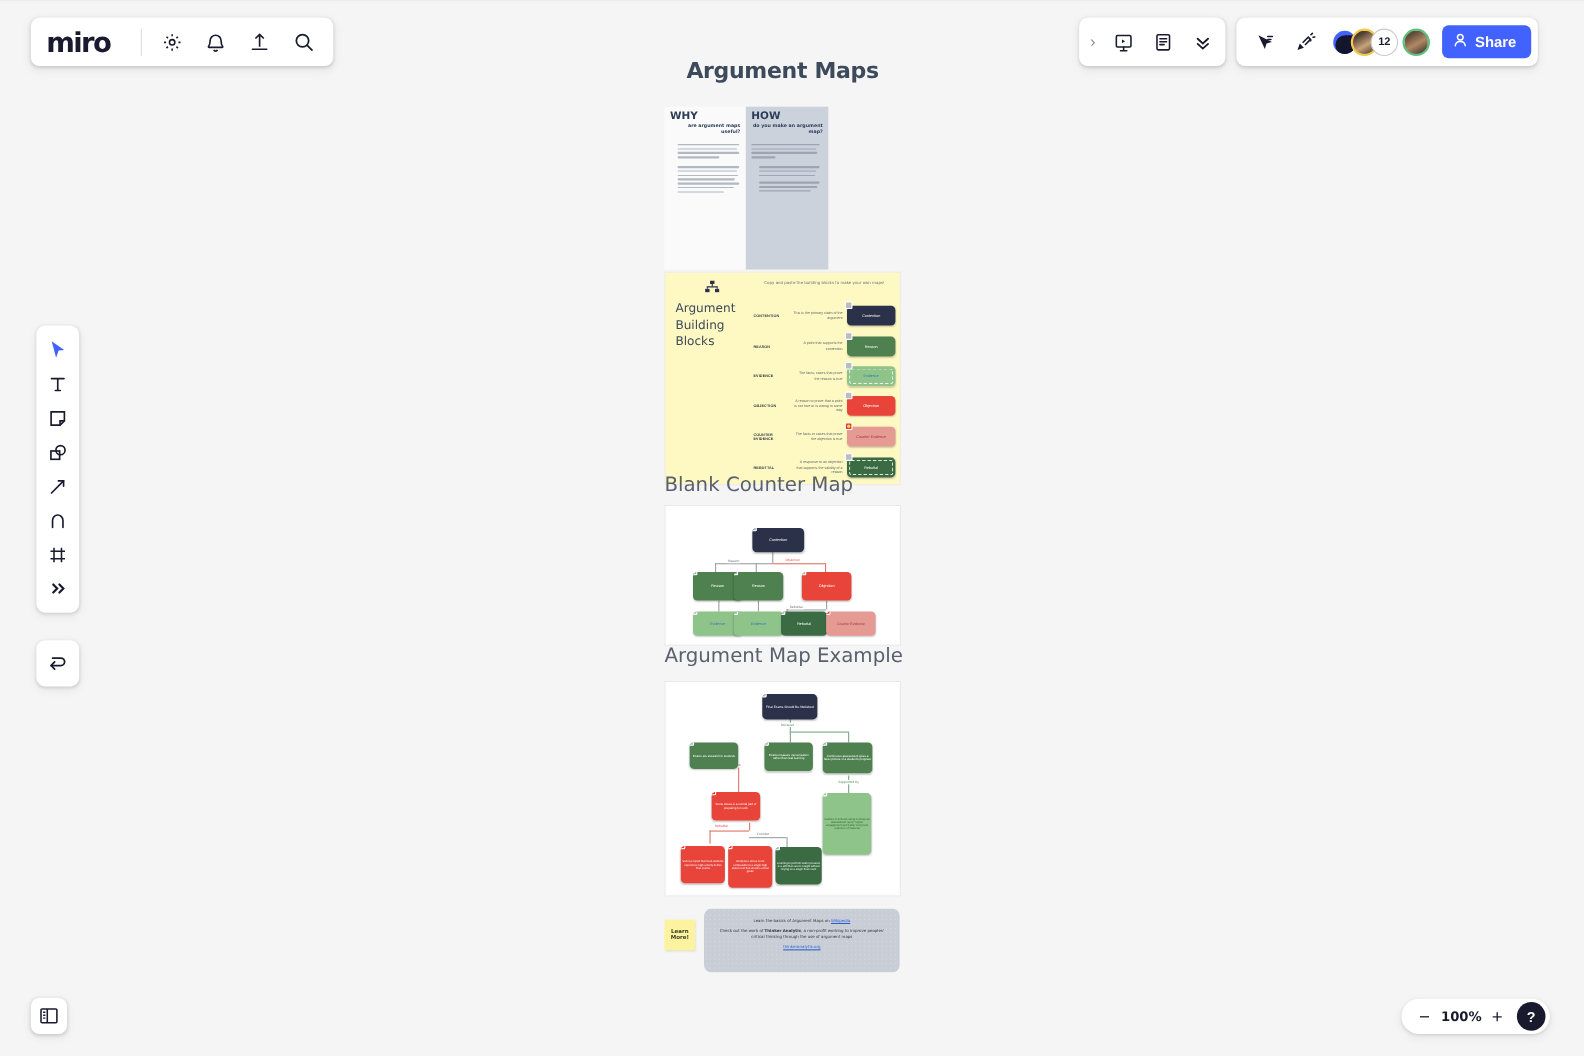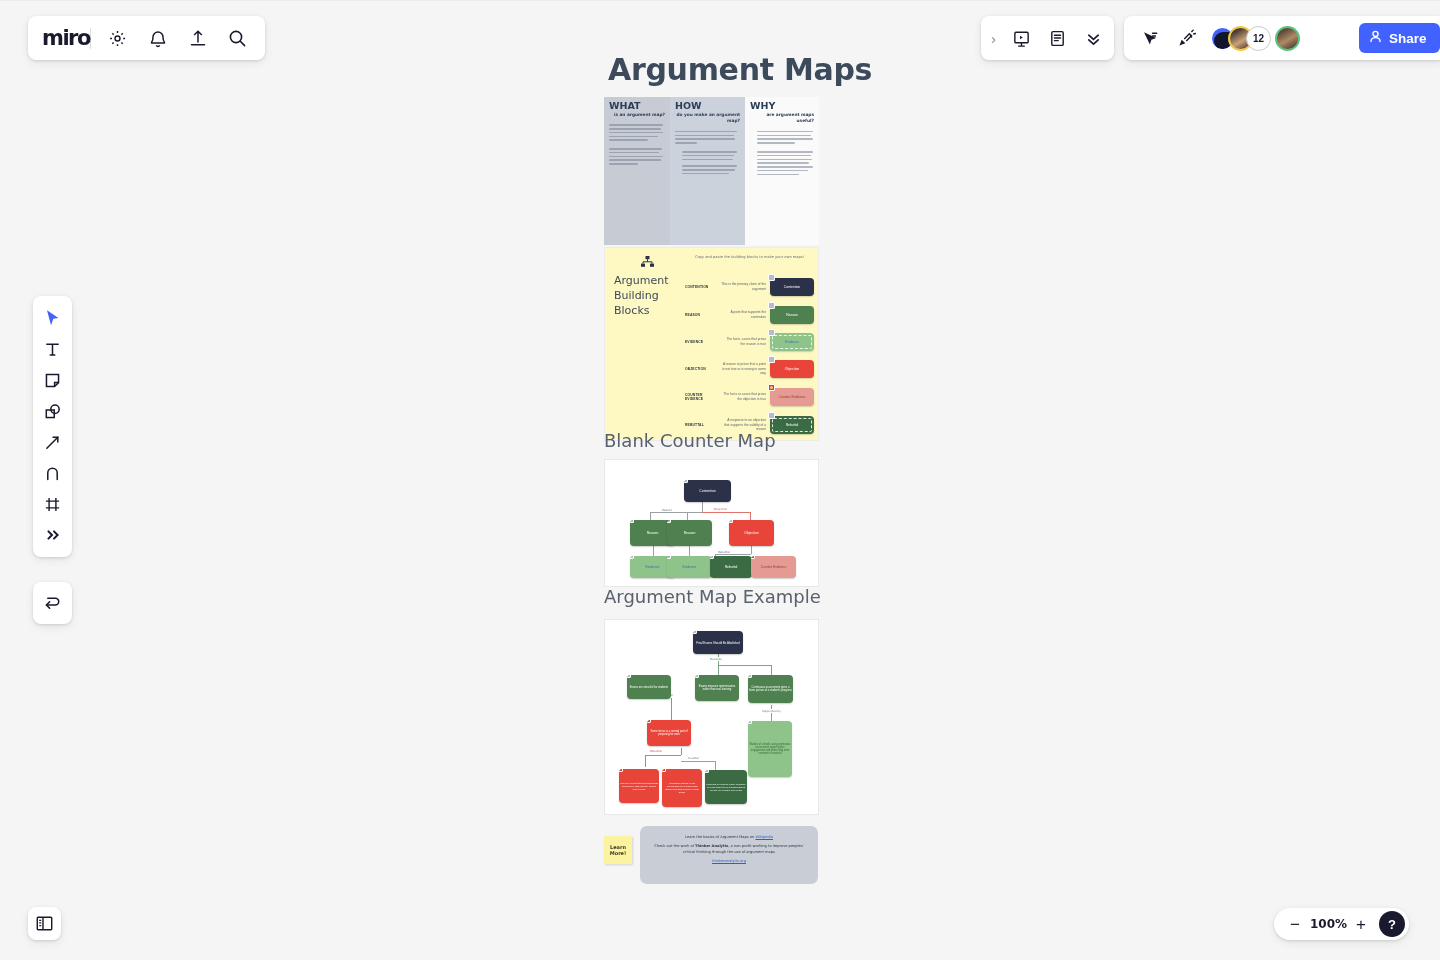--- a/index.html
+++ b/index.html
@@ -18,22 +18,22 @@
     border-radius: 8px;
     box-shadow: 0 1px 3px rgba(0,0,0,.12), 0 3px 10px rgba(0,0,0,.07);
   }
 
   
   #topleft {
     left: 28px; top: 16px; height: 44px;
     display: flex; align-items: center; padding: 0 14px; gap: 14px;
   }
   .logo {
-    font-size: 21px; font-weight: bold; color: #1a1a2e;
-    letter-spacing: -1.5px; padding-right: 0;
+    font-size: 25px; font-weight: bold; color: #1a1a2e;
+    letter-spacing: -1.5px; padding-right: 28px;
     border-right: 1px solid #dcdde1; line-height: 1;
     font-family: "DejaVu Sans", sans-serif;
   }
   .tb-icon {
     width: 26px; height: 26px; display: flex;
     align-items: center; justify-content: center;
     cursor: pointer; border-radius: 4px; color: #1a1a2e;
   }
 
   
@@ -67,21 +67,20 @@
     background: linear-gradient(150deg,#5d4a3a 20%,#b08963 55%,#2f2a26);
     border-color: #5fbf7f; width: 25px; height: 25px;
     border-radius: 50%; border-width: 2px;
   }
   #share-btn {
     background: #4262ff; color: #fff; border: none;
     height: 30px; border-radius: 6px; padding: 0 13px 0 9px;
     display: flex; align-items: center; gap: 6px;
     font-size: 13.5px; font-weight: bold; cursor: pointer;
     font-family: "Liberation Sans", sans-serif;
-    margin-left: 48px;
   }
 
   
   #toolrail {
     left: 33px; top: 296px; width: 39px;
     display: flex; flex-direction: column; align-items: center;
     padding: 7px 0; gap: 1px;
   }
   .tool {
     width: 31px; height: 30px; display: flex;
@@ -117,22 +116,22 @@
   #help-btn {
     width: 26px; height: 26px; border-radius: 50%; background: #1a1a2e;
     color: #fff; display: flex; align-items: center; justify-content: center;
     font-size: 13px; font-weight: bold; cursor: pointer; margin-left: 3px;
   }
 
   
   #canvas { position: absolute; left: 0; top: 0; width: 1440px; height: 960px; }
 
   #board-title {
-    position: absolute; left: 608px; top: 52px;
-    font-size: 30px; font-weight: bold; color: #3c4a5c;
+    position: absolute; left: 624px; top: 52px;
+    font-size: 20px; font-weight: bold; color: #3c4a5c;
     font-family: "DejaVu Sans", sans-serif; letter-spacing: -.3px;
   }
 
   
   #triptych {
     position: absolute; left: 604px; top: 97px;
     width: 215px; height: 148px; display: flex;
     font-family: "DejaVu Sans", sans-serif;
   }
   .tri-col { position: relative; padding: 4px 5px 4px 5px; overflow: hidden; }
@@ -274,77 +273,58 @@
 </style>
 </head>
 <body>
 
 <div id="canvas">
   <div id="canvas-topshade"></div>
 
   <div id="board-title">Argument Maps</div>
 
   <div id="triptych">
-    <div class="tri-col c1">
+    <div class="tri-col c2">
       <div class="tri-head">
-        <span>WHAT</span>
-        <span class="tri-sub">is an argument map?</span>
+        <span>WHY</span>
+        <span class="tri-sub">are argument maps useful?</span>
       </div>
       <div class="fake-lines">
-        <div class="fl" style="width:96%"></div>
-          <div class="fl" style="width:92%"></div>
-        <div class="fl" style="width:97%"></div>
-          <div class="fl" style="width:88%"></div>
-        <div class="fl" style="width:70%"></div>
+        <div class="fl fl-indent" style="width:88%"></div>
+          <div class="fl fl-indent" style="width:85%"></div>
+        <div class="fl fl-indent" style="width:87%"></div>
+          <div class="fl fl-indent" style="width:60%"></div>
         <div class="fl-gap"></div>
-        <div class="fl" style="width:94%"></div>
-          <div class="fl" style="width:90%"></div>
-        <div class="fl" style="width:96%"></div>
-          <div class="fl" style="width:93%"></div>
-        <div class="fl" style="width:52%"></div>
+        <div class="fl fl-indent" style="width:88%"></div>
+          <div class="fl fl-indent" style="width:84%"></div>
+        <div class="fl fl-indent" style="width:86%"></div>
+          <div class="fl fl-indent" style="width:82%"></div>
+        <div class="fl fl-indent" style="width:87%"></div>
+          <div class="fl fl-indent" style="width:80%"></div>
+        <div class="fl fl-indent" style="width:65%"></div>
       </div>
     </div>
     <div class="tri-col c3">
       <div class="tri-head">
         <span>HOW</span>
         <span class="tri-sub">do you make an argument map?</span>
       </div>
       <div class="fake-lines">
         <div class="fl" style="width:95%"></div>
           <div class="fl" style="width:90%"></div>
         <div class="fl" style="width:93%"></div>
           <div class="fl" style="width:34%"></div>
         <div class="fl-gap"></div>
         <div class="fl fl-indent" style="width:84%"></div>
           <div class="fl fl-indent" style="width:80%"></div>
         <div class="fl fl-indent" style="width:78%"></div>
         <div class="fl-gap" style="height:3px"></div>
         <div class="fl fl-indent" style="width:84%"></div>
           <div class="fl fl-indent" style="width:81%"></div>
         <div class="fl fl-indent" style="width:72%"></div>
-      </div>
-    </div>
-    <div class="tri-col c2">
-      <div class="tri-head">
-        <span>WHY</span>
-        <span class="tri-sub">are argument maps useful?</span>
-      </div>
-      <div class="fake-lines">
-        <div class="fl fl-indent" style="width:88%"></div>
-          <div class="fl fl-indent" style="width:85%"></div>
-        <div class="fl fl-indent" style="width:87%"></div>
-          <div class="fl fl-indent" style="width:60%"></div>
-        <div class="fl-gap"></div>
-        <div class="fl fl-indent" style="width:88%"></div>
-          <div class="fl fl-indent" style="width:84%"></div>
-        <div class="fl fl-indent" style="width:86%"></div>
-          <div class="fl fl-indent" style="width:82%"></div>
-        <div class="fl fl-indent" style="width:87%"></div>
-          <div class="fl fl-indent" style="width:80%"></div>
-        <div class="fl fl-indent" style="width:65%"></div>
       </div>
     </div>
   </div>
 
   <div id="blocks">
     <div id="blocks-hdr">
       <div id="blocks-icon">
         <svg width="13" height="11" viewBox="0 0 13 11">
           <rect x="4.5" y="0" width="4" height="3.2" fill="#2a3148"></rect>
           <rect x="0" y="7.6" width="4" height="3.2" fill="#2a3148"></rect>

